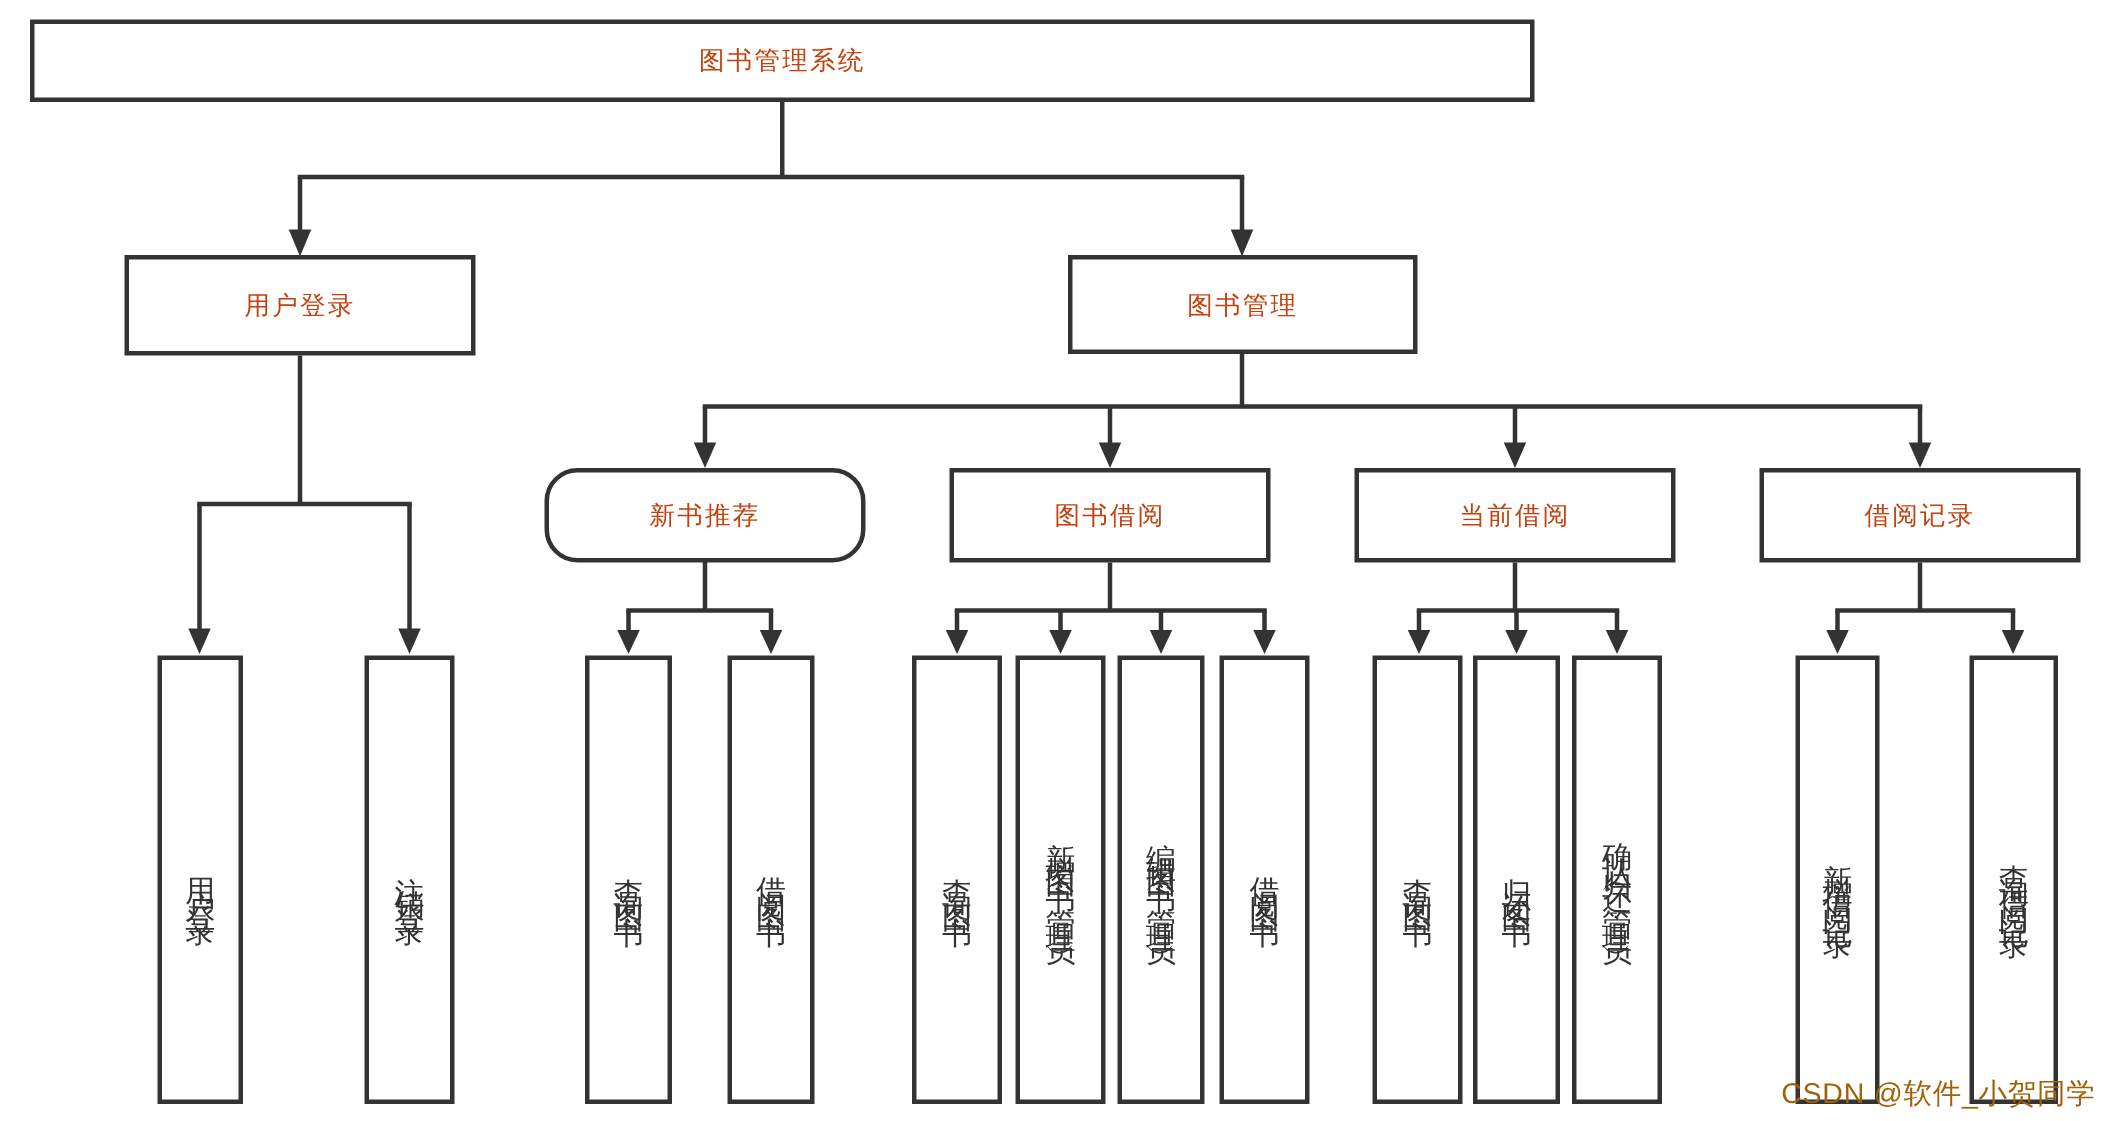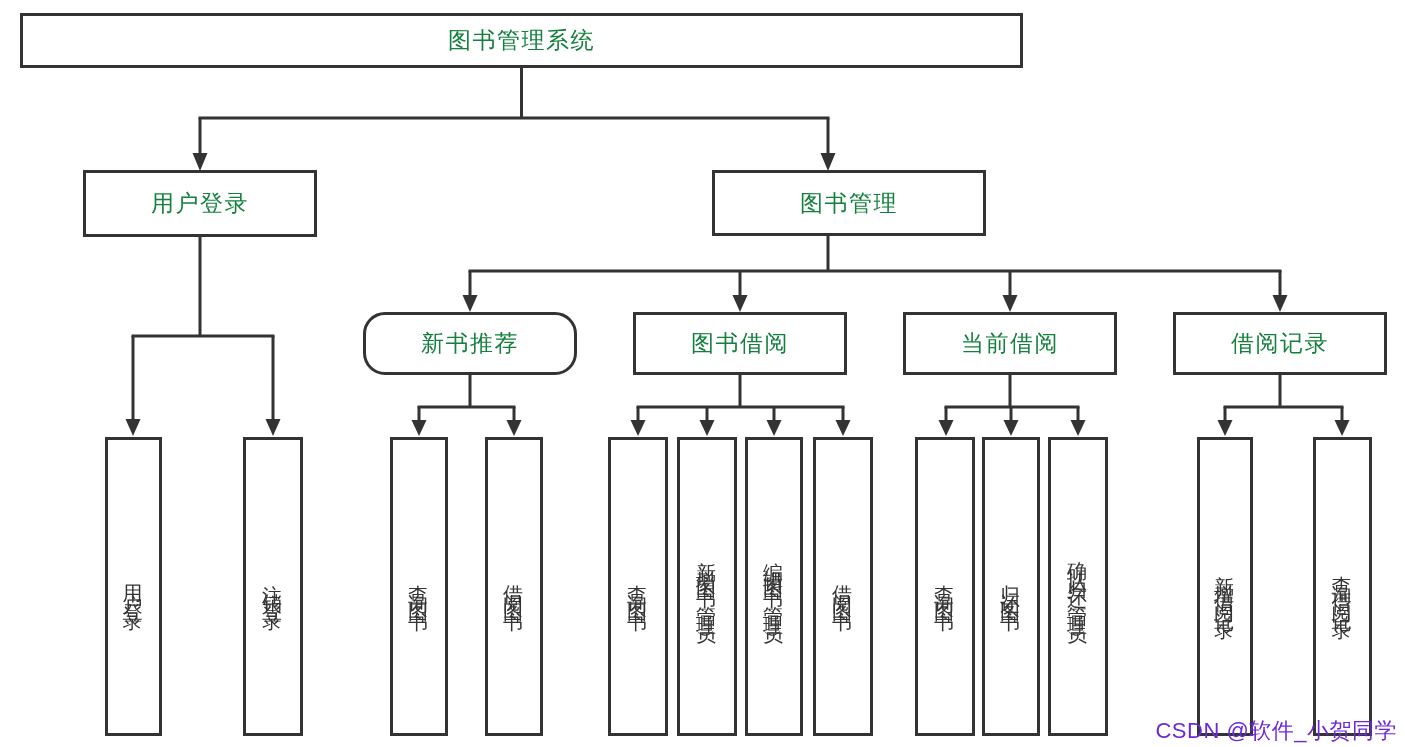--- a/index.html
+++ b/index.html
@@ -24,38 +24,38 @@
     background: #ffffff;
     border: 3px solid #333333;
     box-sizing: border-box;
     display: flex;
     align-items: center;
     justify-content: center;
     color: #333333;
     z-index: 2;
   }
   .h-label {
-    font-size: 23px;
+    font-size: 17px;
     letter-spacing: 1.5px;
     white-space: nowrap;
-    color: #15803d;
+    color: #c2410c;
   }
   .v-label {
     writing-mode: vertical-rl;
     text-orientation: mixed;
     font-size: 20px;
     letter-spacing: 9px;
     color: #333333;
     white-space: nowrap;
   }
   
   #root-box   { left: 20px;  top: 13px;  width: 1003px; height: 55px; }
   
   #user-login { left: 83px;  top: 170px; width: 234px;  height: 67px; }
-  #book-mgmt  { left: 712px; top: 170px; width: 274px;  height: 66px; }
+  #book-mgmt  { left: 712px; top: 170px; width: 233px;  height: 66px; }
   
   .lvl3 { top: 312px; width: 214px; height: 63px; }
   #new-book       { left: 363px; border-radius: 22px;  }
   #book-borrow    { left: 633px; justify-content: center;  }
   #current-borrow { left: 903px;  }
   #borrow-records { left: 1173px; }
   
   .leaf { top: 437px; height: 299px; }
   #leaf-user-login { left: 105px;  width: 57px; }
   #leaf-logout     { left: 243px;  width: 60px; }
@@ -67,23 +67,23 @@
   #leaf-bb-borrow  { left: 813px;  width: 60px; }
   #leaf-cb-query   { left: 915px;  width: 60px; }
   #leaf-cb-return  { left: 982px;  width: 58px; }
   #leaf-cb-confirm { left: 1048px; width: 60px; }
   #leaf-br-add     { left: 1197px; width: 56px; }
   #leaf-br-query   { left: 1313px; width: 59px; }
   #watermark {
     position: absolute;
     right: 8px;
     top: 716px;
-    font-size: 22px;
+    font-size: 19px;
     letter-spacing: 0.5px;
-    color: #6d28d9;
+    color: #a16207;
     z-index: 3;
     white-space: nowrap;
   }
 </style>
 </head>
 <body>
 
 <div id="canvas">
 
   <svg class="edges" viewBox="0 0 1405 747" xmlns="http://www.w3.org/2000/svg">

